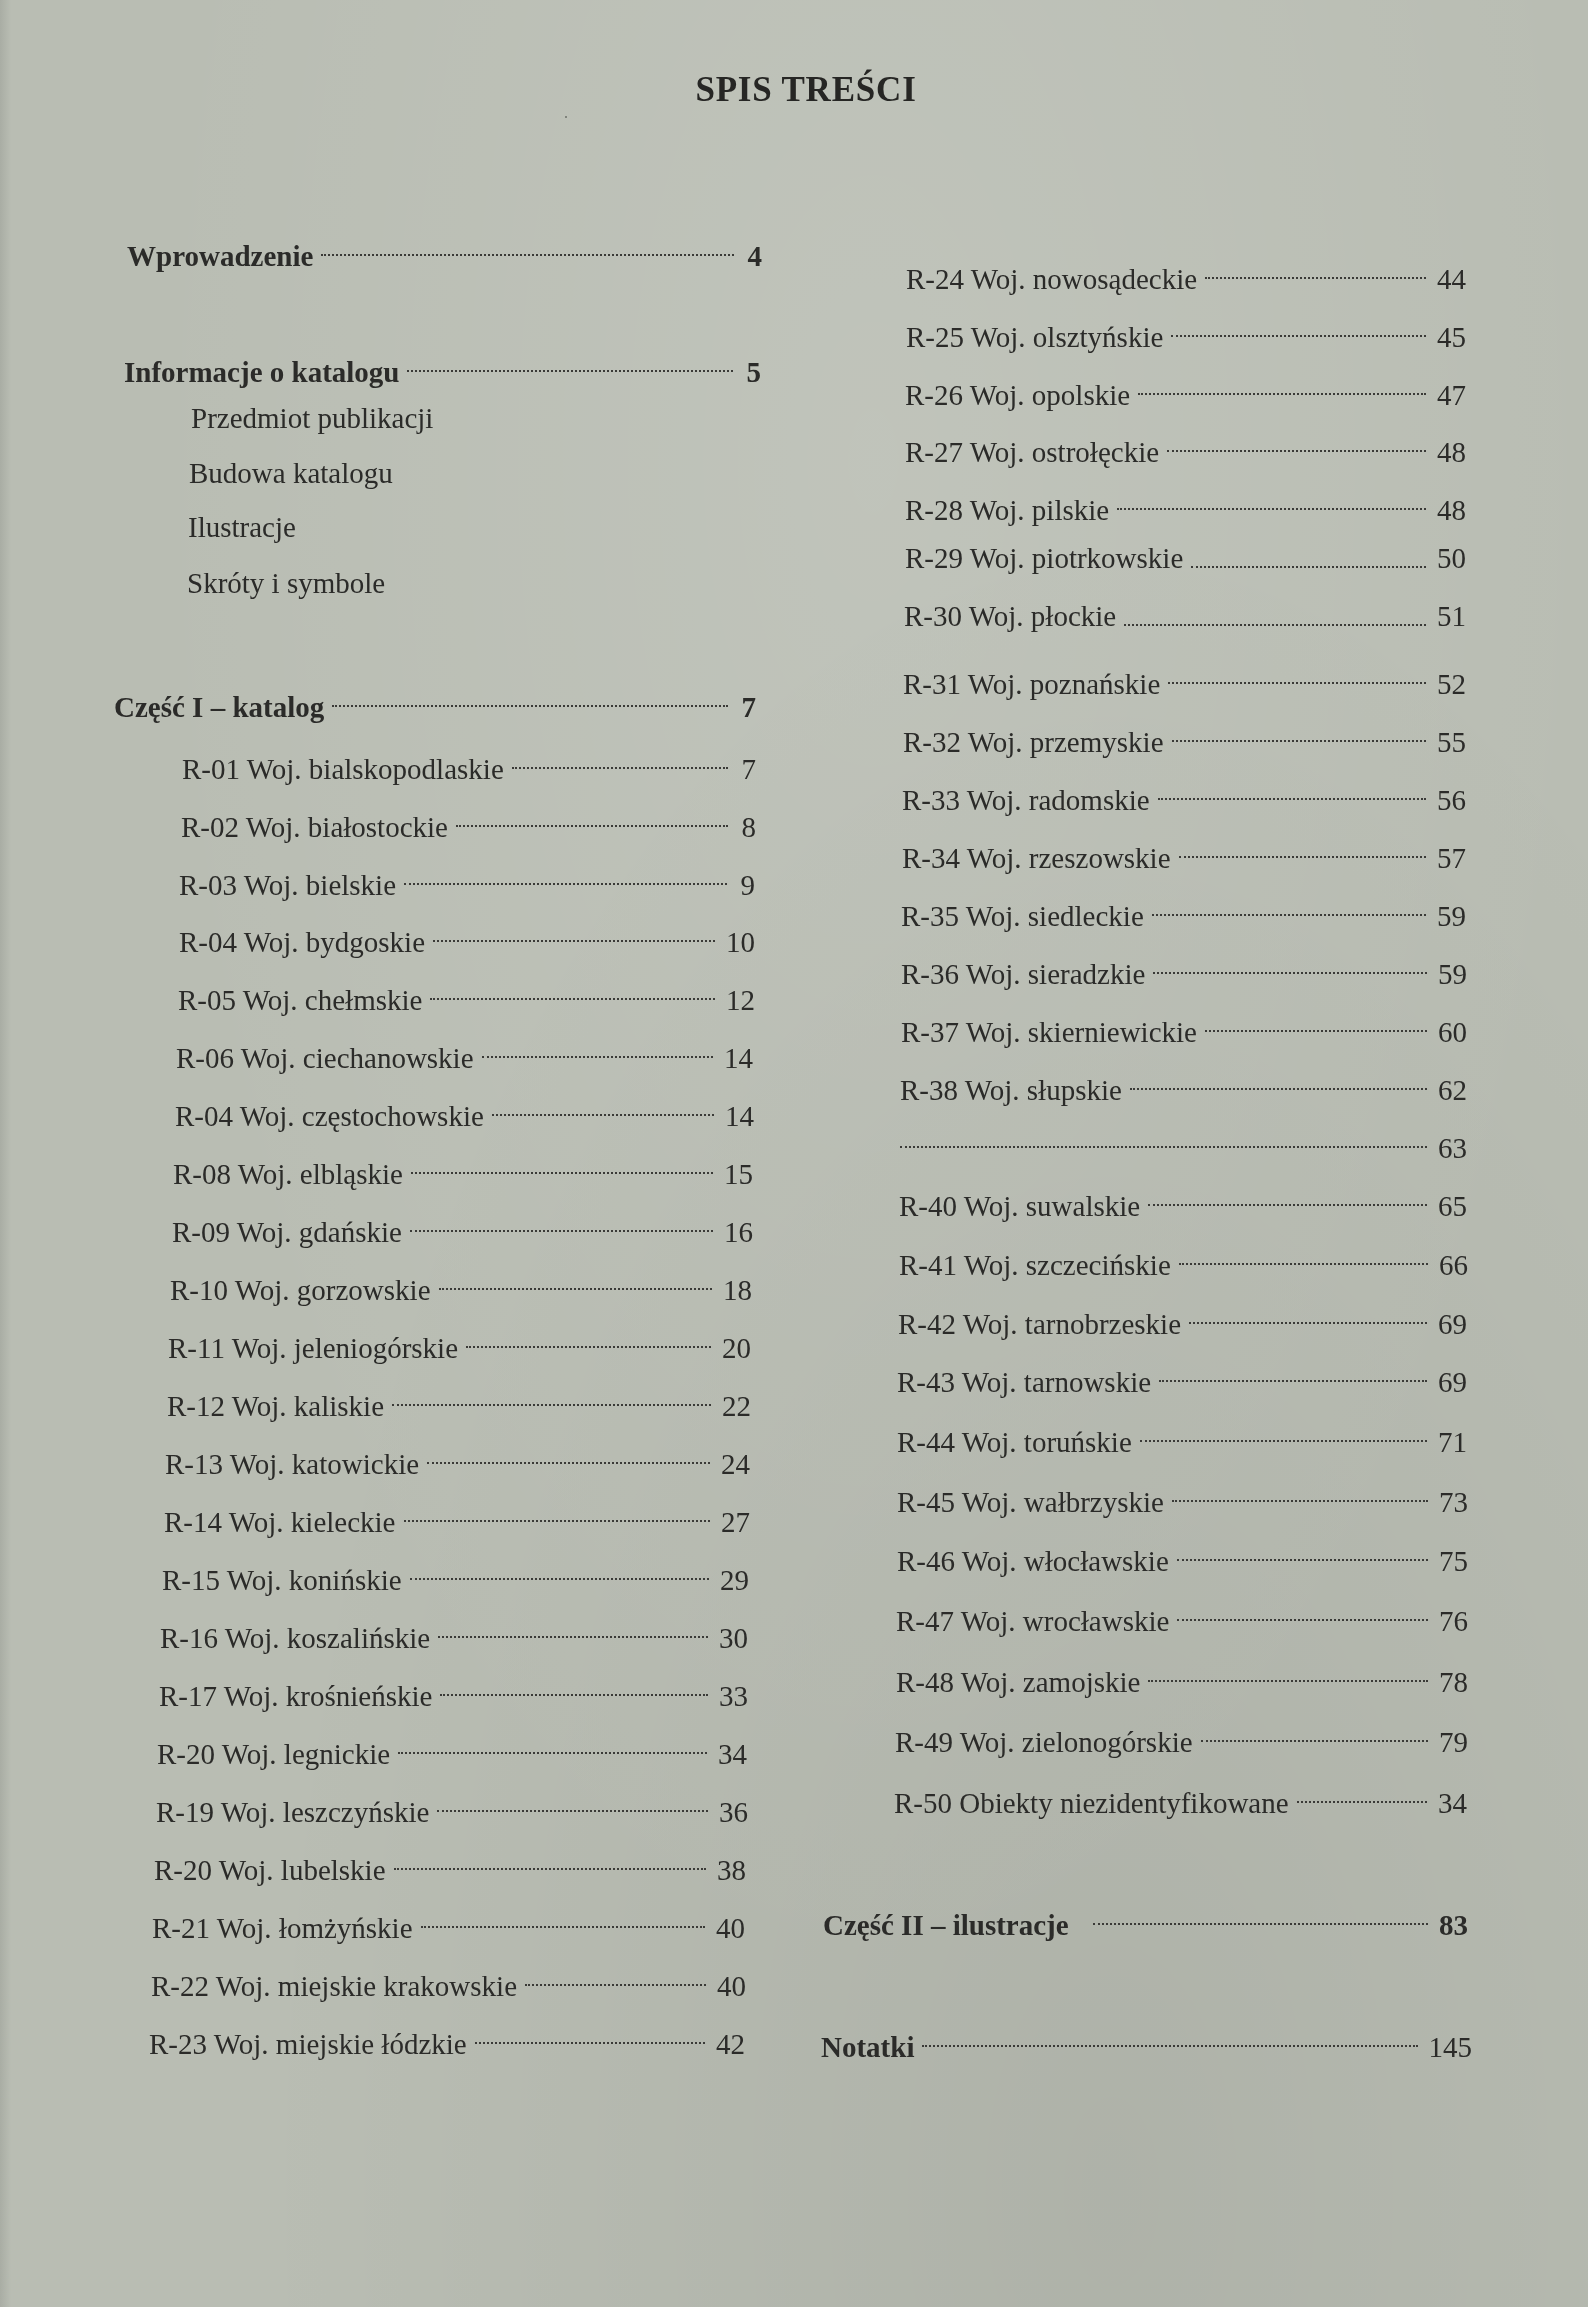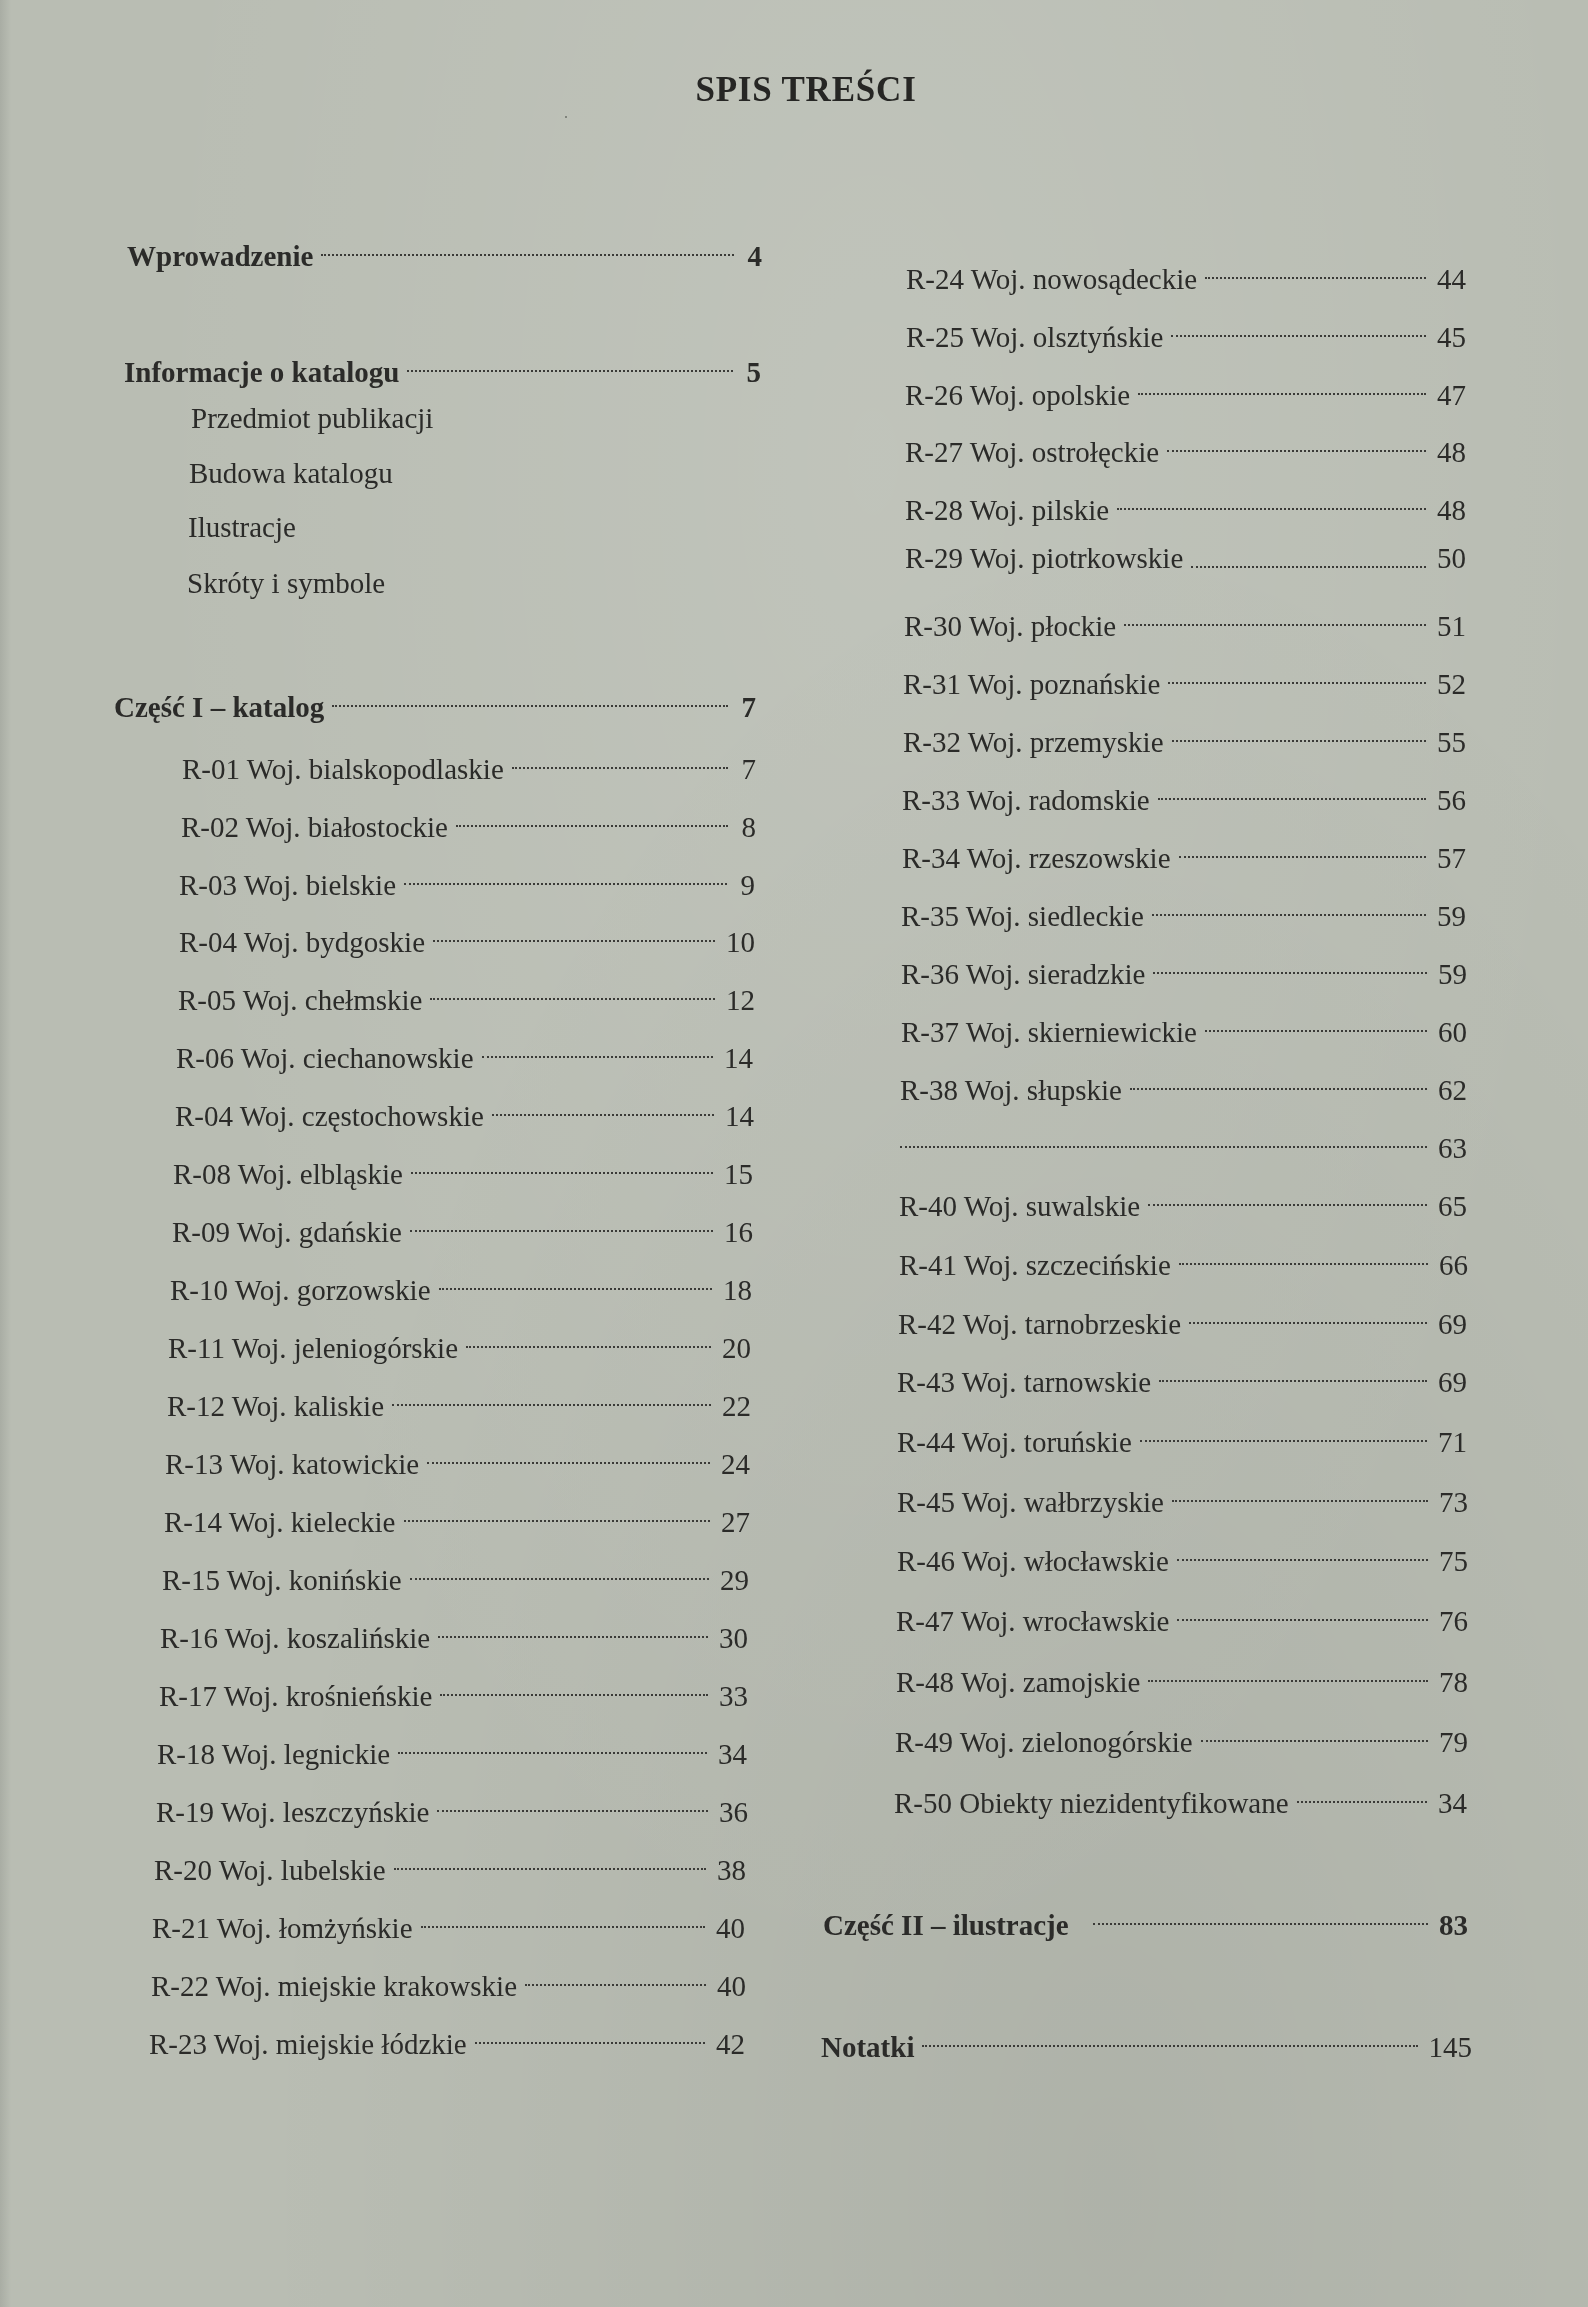--- a/index.html
+++ b/index.html
@@ -201,21 +201,21 @@
     <span class="label">R-16 Woj. koszalińskie</span>
     <span class="leader"></span>
     <span class="page">30</span>
   </div>
   <div class="toc-row" style="left:159px; top:1666px; width:589px;">
     <span class="label">R-17 Woj. krośnieńskie</span>
     <span class="leader"></span>
     <span class="page">33</span>
   </div>
   <div class="toc-row" style="left:157px; top:1724px; width:590px;">
-    <span class="label">R-18 Woj. legnickie</span>
+    <span class="label">R-20 Woj. legnickie</span>
     <span class="leader"></span>
     <span class="page">34</span>
   </div>
   <div class="toc-row" style="left:156px; top:1782px; width:592px;">
     <span class="label">R-19 Woj. leszczyńskie</span>
     <span class="leader"></span>
     <span class="page">36</span>
   </div>
   <div class="toc-row" style="left:154px; top:1840px; width:592px;">
     <span class="label">R-20 Woj. lubelskie</span>
@@ -263,21 +263,21 @@
   <div class="toc-row" style="left:905px; top:480px; width:561px;">
     <span class="label">R-28 Woj. pilskie</span>
     <span class="leader"></span>
     <span class="page">48</span>
   </div>
   <div class="toc-row" style="left:905px; top:538px; width:561px;align-items:flex-end;">
     <span class="label">R-29 Woj. piotrkowskie</span>
     <span class="leader"></span>
     <span class="page">50</span>
   </div>
-  <div class="toc-row" style="left:904px; top:596px; width:562px;">
+  <div class="toc-row" style="left:904px; top:596px; width:562px;align-items:center;">
     <span class="label">R-30 Woj. płockie</span>
     <span class="leader"></span>
     <span class="page">51</span>
   </div>
   <div class="toc-row" style="left:903px; top:654px; width:563px;">
     <span class="label">R-31 Woj. poznańskie</span>
     <span class="leader"></span>
     <span class="page">52</span>
   </div>
   <div class="toc-row" style="left:903px; top:712px; width:563px;">

